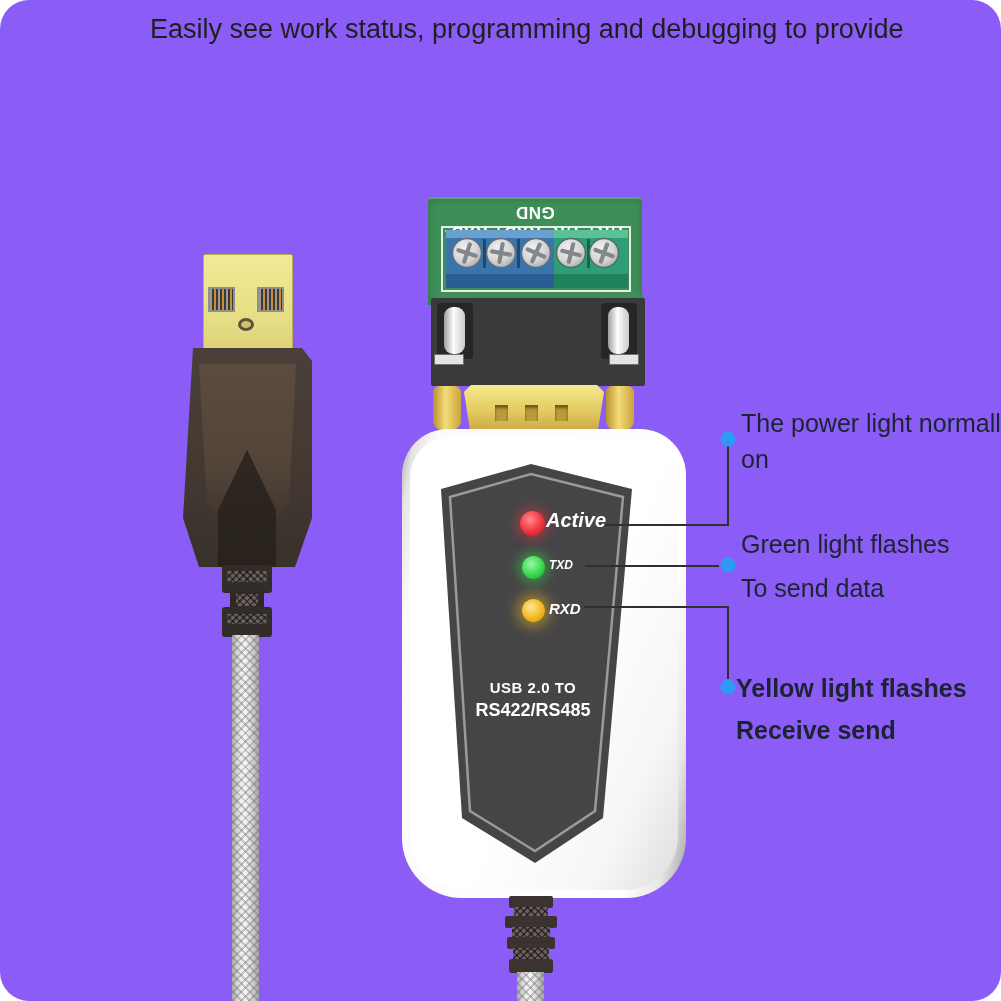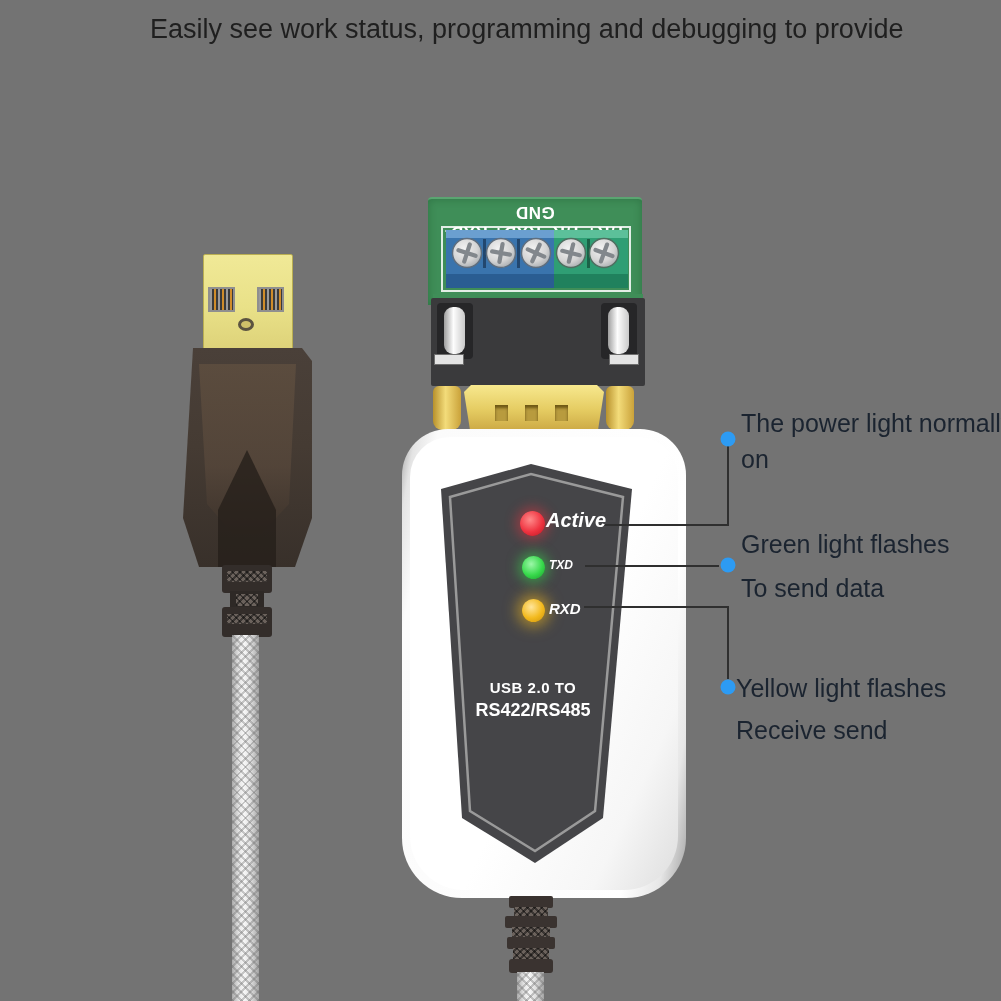--- a/index.html
+++ b/index.html
@@ -1,17 +1,17 @@
 <!DOCTYPE html>
 <html><head>
 <meta charset="utf-8">
 <style>
   html,body{margin:0;padding:0;}
   body{font-family:"Liberation Sans", sans-serif;}
-  #stage{position:relative;width:1001px;height:1001px;overflow:hidden;background:#737373;}
+  #stage{position:relative;width:1001px;height:1001px;overflow:hidden;background:#8b5cf6;border-radius:29px;}
   .abs{position:absolute;}
 
   
   .heading{left:150px;top:12px;color:#1f1f1f;font-size:27px;line-height:34px;letter-spacing:0;}
   .heading div{white-space:nowrap;}
 
   
   .usb-plug{left:203px;top:254px;width:88px;height:95px;
     background:linear-gradient(180deg,#f0e997 0%,#e9e188 55%,#ddd279 100%);
     border:1px solid #b9ae52;border-radius:2px;}
@@ -108,21 +108,21 @@
   .db3{left:513px;top:948px;width:36px;height:12px;}
   .dev-cable{left:517px;top:972px;width:27px;height:29px;}
 
   
   .callout{color:#1b2430;font-size:25px;line-height:31px;}
   .callout div{white-space:nowrap;}
   .co1{left:741px;top:408px;}
   .co1 .l2{margin-top:5px;}
   .co2{left:741px;top:529px;}
   .co2 .l2{margin-top:13px;}
-  .co3{left:736px;top:673px;}
+  .co3{left:736px;top:673px;font-weight:bold;}
   .co3 .l2{margin-top:11px;}
 
   svg.overlay{position:absolute;left:0;top:0;z-index:5;pointer-events:none;}
 </style>
 </head>
 <body>
 
 <div id="stage">
 
   <div class="abs heading">

